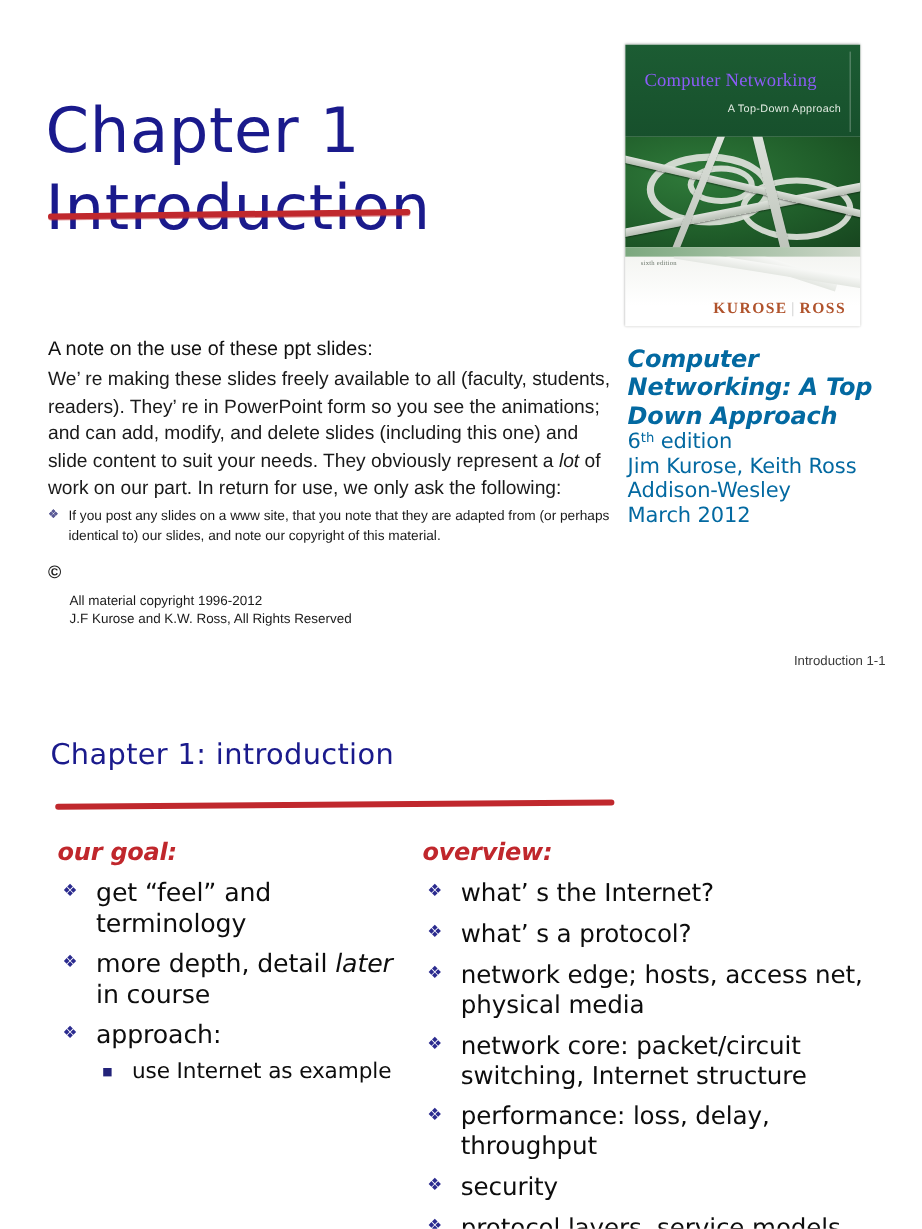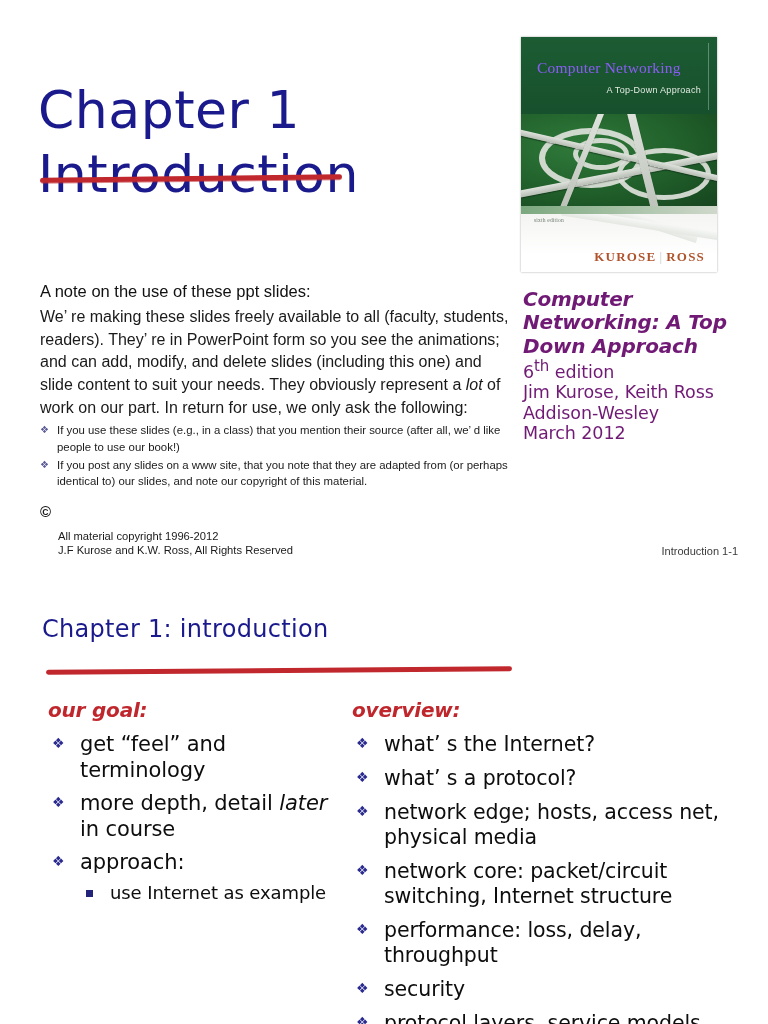--- a/index.html
+++ b/index.html
@@ -227,37 +227,37 @@
     font-weight: normal;
     padding: 0 3px;
   }
 
   
   .book-info {
     position: absolute;
     left: 523px;
     top: 288px;
     width: 230px;
-    color: #701a75;
+    color: #0369a1;
     font-family: "DejaVu Sans", sans-serif;
     line-height: 1.17;
   }
   .book-info .bi-title {
     font-size: 20px;
     font-style: italic;
     font-weight: bold;
     white-space: pre-line;
     letter-spacing: -0.2px;
   }
   .book-info .bi-line {
     font-size: 17.5px;
     font-weight: 400;
     letter-spacing: -0.1px;
   }
-  .book-info .bi-line sup { font-size: 15px; vertical-align: 0.45em; }
+  .book-info .bi-line sup { font-size: 11px; vertical-align: 0.45em; }
 
   .footer-note {
     position: absolute;
     right: 30px;
     top: 545px;
     color: #3a3a3a;
     font-family: "Liberation Sans", sans-serif;
     font-size: 11px;
   }
 
@@ -359,21 +359,20 @@
     <div class="title-main">Chapter 1
 Introduction</div>
     <div class="title-underline"></div>
 
     <div class="note-block">
       <div class="note-head">A note on the use of these ppt slides:</div>
       <div class="note-para"><span>We’ re making these slides freely available to all (faculty, students, readers). They’ re in PowerPoint form so you see the animations; and can add, modify, and delete slides  (including this one) and slide content to suit your needs. They obviously represent a </span><i>lot</i><span> of work on our part. In return for use, we only ask the following:</span></div>
       <ul class="note-list">
         <li>
           <span class="nb">❖</span>
-          <span>If you use these slides (e.g., in a class) that you mention their source (after all, we’ d like people to use our book!)</span>
         </li>
         <li>
           <span class="nb">❖</span>
           <span>If you post any slides on a www site, that you note that they are adapted from (or perhaps identical to) our slides, and note our copyright of this material.</span>
         </li>
       </ul>
       <div class="note-copy">
         <span class="copysym">©</span>
         <span>All material copyright 1996-2012
 J.F Kurose and K.W. Ross, All Rights Reserved</span>

